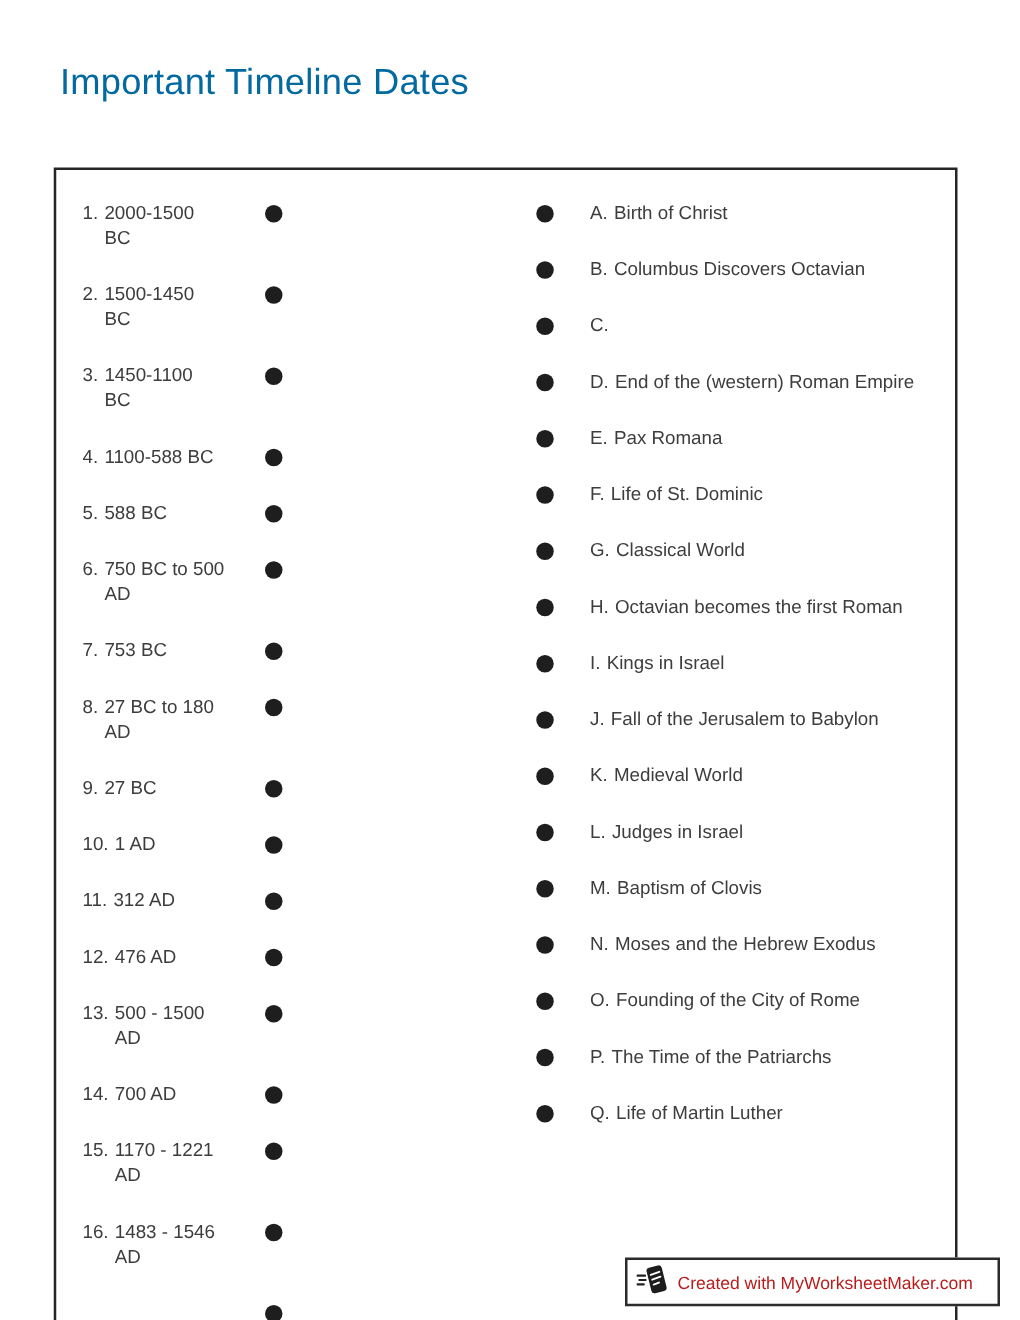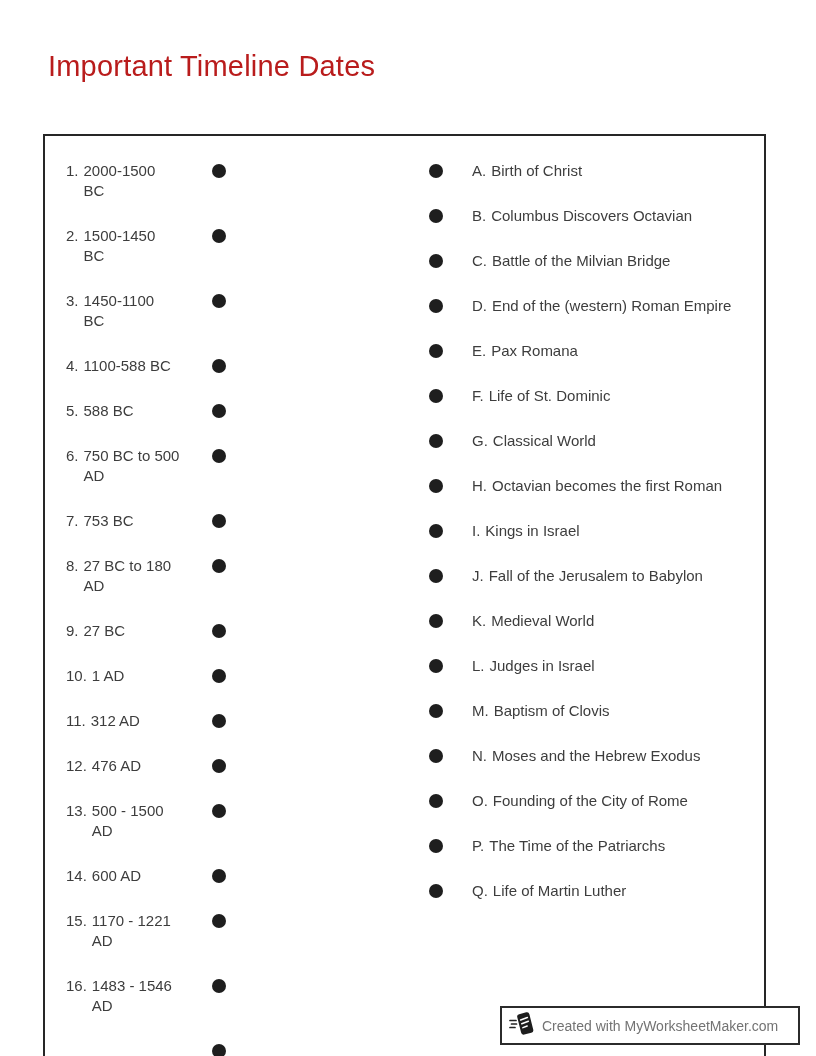--- a/index.html
+++ b/index.html
@@ -4,21 +4,21 @@
 <style>
   * { margin:0; padding:0; box-sizing:border-box; }
   html,body { background:#ffffff; }
   .page {
     position:relative; width:816px; height:1056px; overflow:hidden;
     background:#ffffff; font-family:"Liberation Sans", sans-serif;
     color:#3d3d3d;
   }
   .title {
     position:absolute; left:48px; top:50px;
-    font-size:29px; font-weight:400; color:#b91c1c; letter-spacing:0.2px;
+    font-size:29px; font-weight:400; color:#0369a1; letter-spacing:0.2px;
   }
   .worksheet-box {
     position:absolute; left:43px; top:134px; width:723px; height:950px;
     border:2px solid #262626; background:#ffffff;
   }
   .col { position:absolute; top:161px; font-size:15px; line-height:20px; color:#3d3d3d; }
   .col-left  { left:66px; }
   .col-right { left:429px; }
   .row { display:flex; align-items:flex-start; margin-bottom:25px; min-height:20px; }
   .label { display:flex; align-items:flex-start; }
@@ -29,21 +29,21 @@
     width:14px; height:14px; border-radius:50%; background:#1e1e1e;
     flex-shrink:0; margin-top:3px;
   }
   .col-right .dot { margin-right:29px; }
   .footer-badge {
     position:absolute; left:500px; top:1006px; width:300px; height:39px;
     background:#ffffff; border:2px solid #2b2b2b; z-index:3;
     display:flex; align-items:center; padding-left:7px;
   }
   .footer-badge .logo { flex-shrink:0; margin-right:7px; }
-  .footer-text { font-size:14px; color:#737373; white-space:nowrap; }
+  .footer-text { font-size:14px; color:#b91c1c; white-space:nowrap; }
 </style>
 </head>
 <body>
 
 <div class="page">
   <div class="title">Important Timeline Dates</div>
 
   <div class="worksheet-box"></div>
 
   <div class="col col-left" id="col-left">
@@ -167,21 +167,21 @@
             <div>500 - 1500</div>
             <div>AD</div>
           </span>
     </div>
     <span class="dot"></span>
   </div>
       <div class="row">
     <div class="label left-label">
       <span class="prefix">14.</span>
       <span class="lines">
-            <div>600 AD</div>
+            <div>700 AD</div>
           </span>
     </div>
     <span class="dot"></span>
   </div>
       <div class="row">
     <div class="label left-label">
       <span class="prefix">15.</span>
       <span class="lines">
             <div>1170 - 1221</div>
             <div>AD</div>
@@ -223,23 +223,20 @@
       <span class="prefix">B.</span>
       <span class="lines">
             <div>Columbus Discovers Octavian</div>
           </span>
     </div>
   </div>
       <div class="row">
     <span class="dot"></span>
     <div class="label">
       <span class="prefix">C.</span>
-      <span class="lines">
-            <div>Battle of the Milvian Bridge</div>
-          </span>
     </div>
   </div>
       <div class="row">
     <span class="dot"></span>
     <div class="label">
       <span class="prefix">D.</span>
       <span class="lines">
             <div>End of the (western) Roman Empire</div>
           </span>
     </div>

